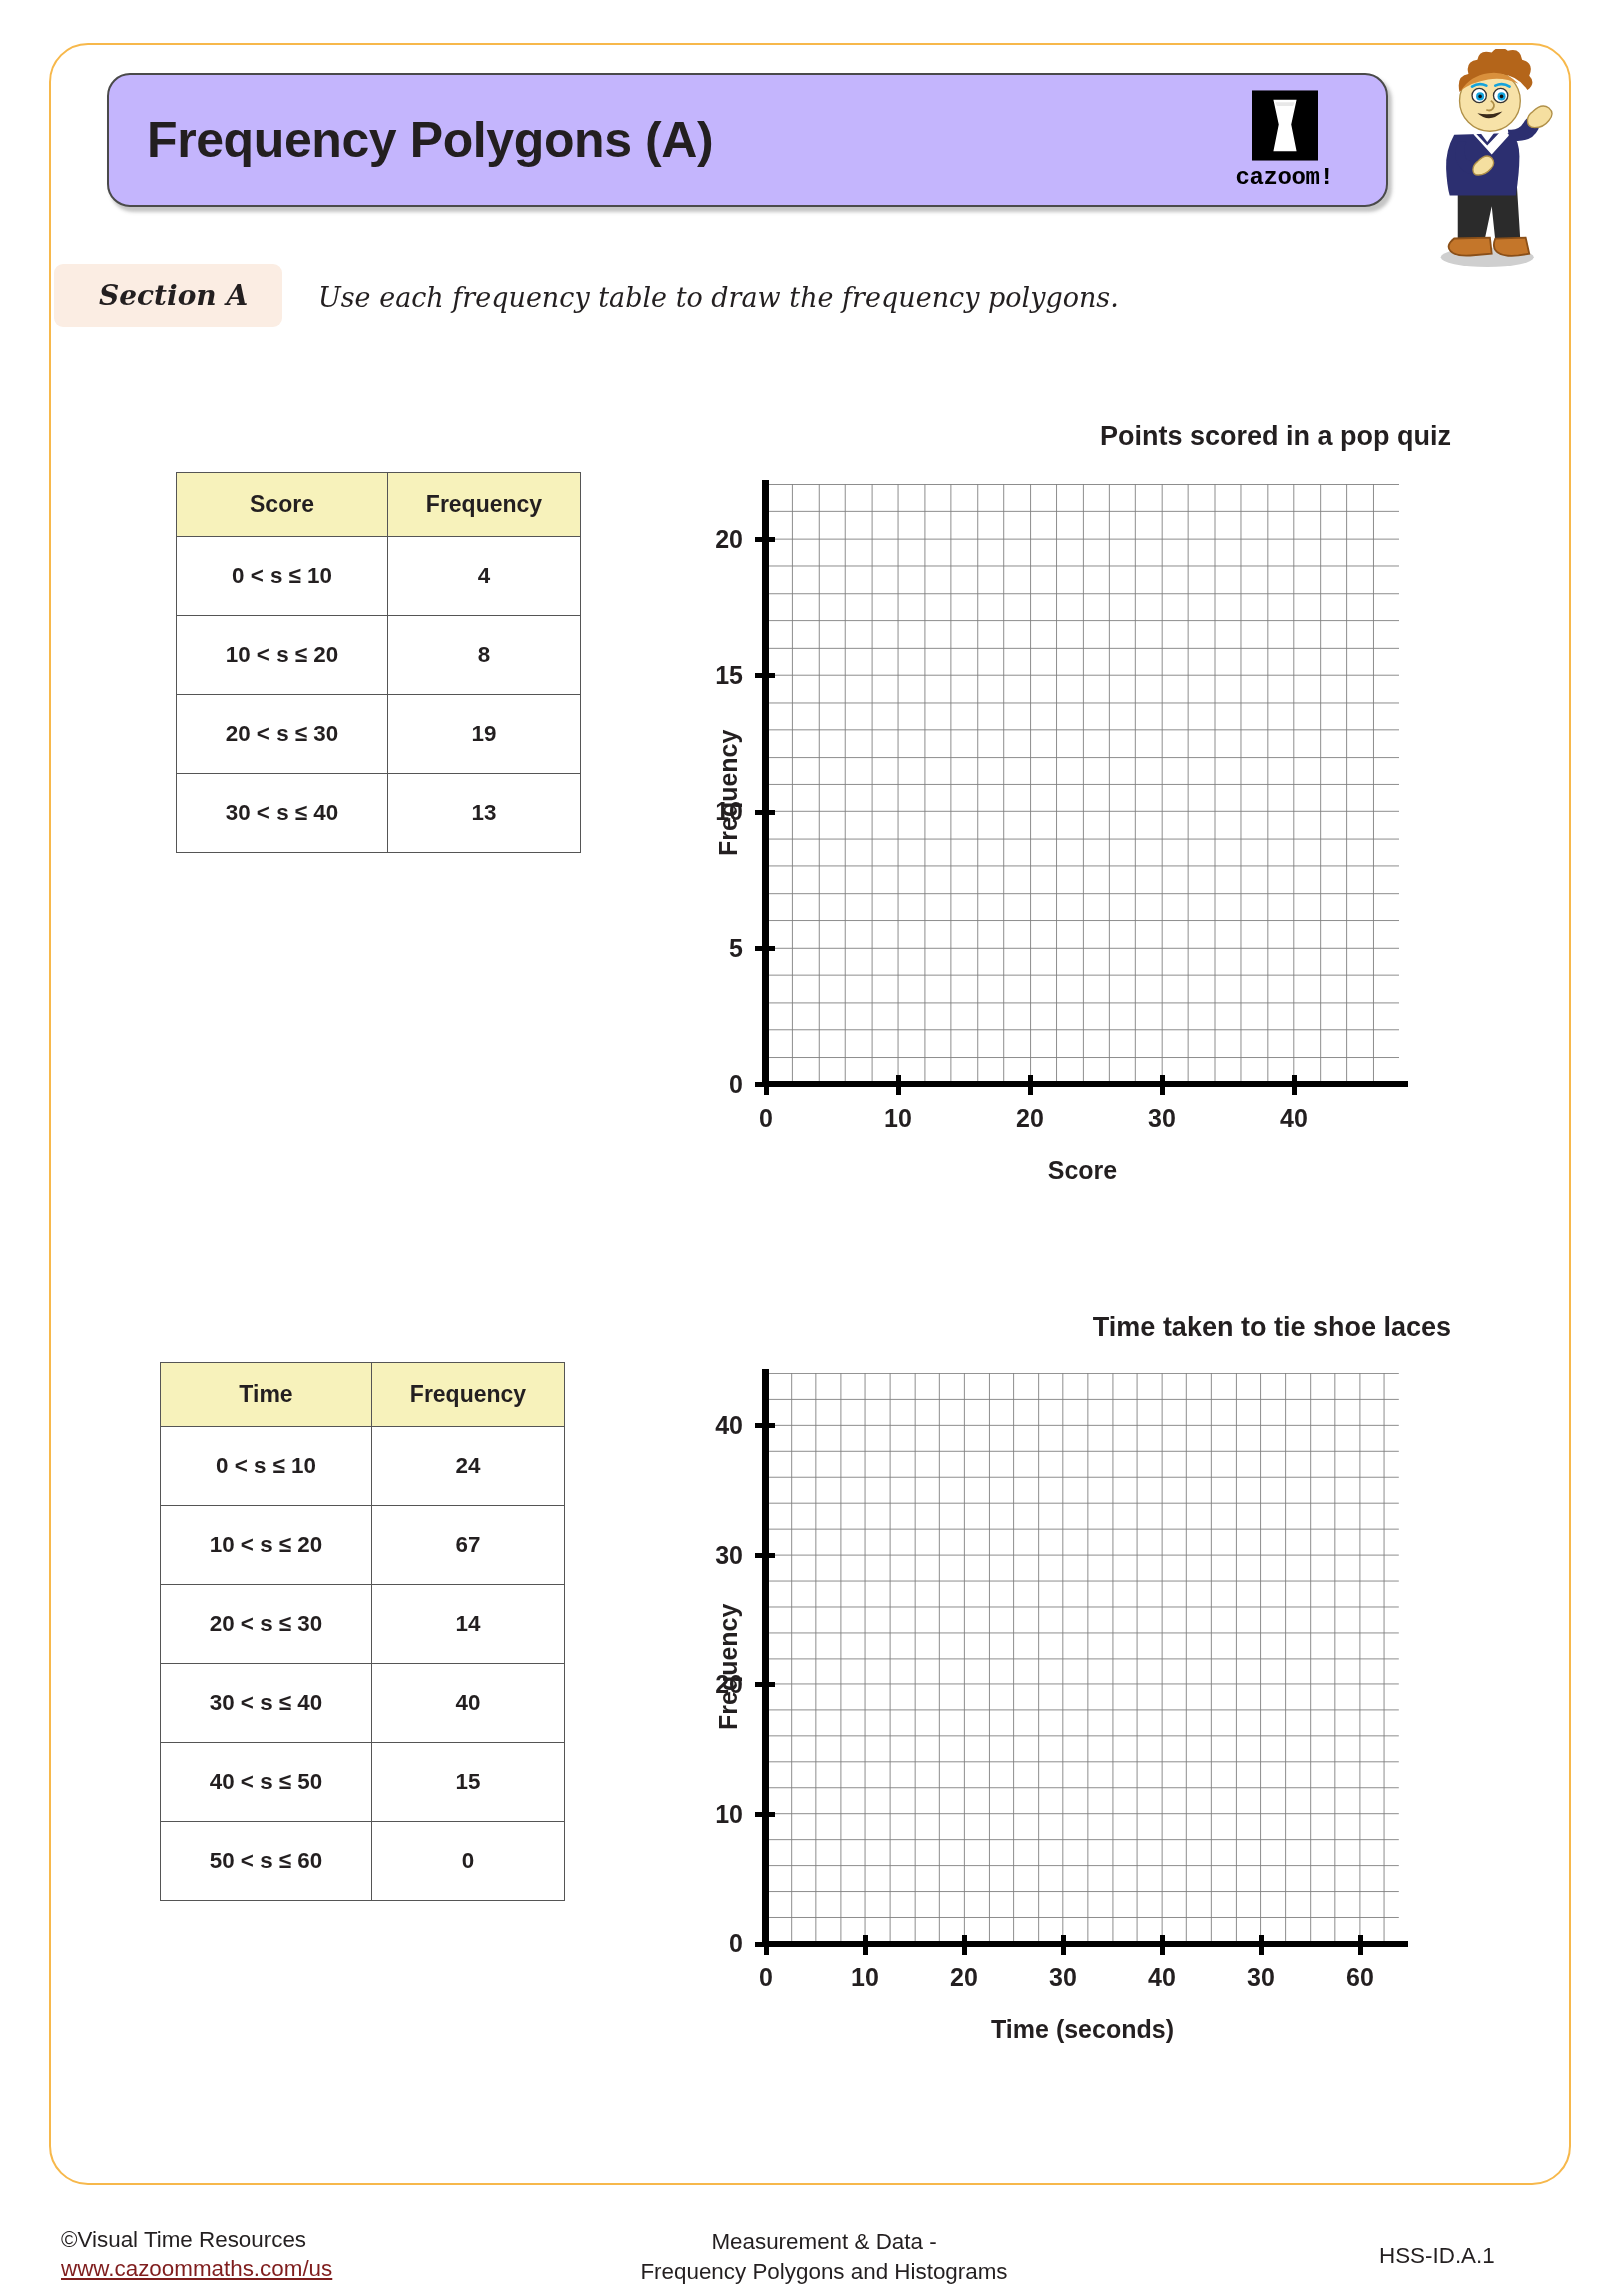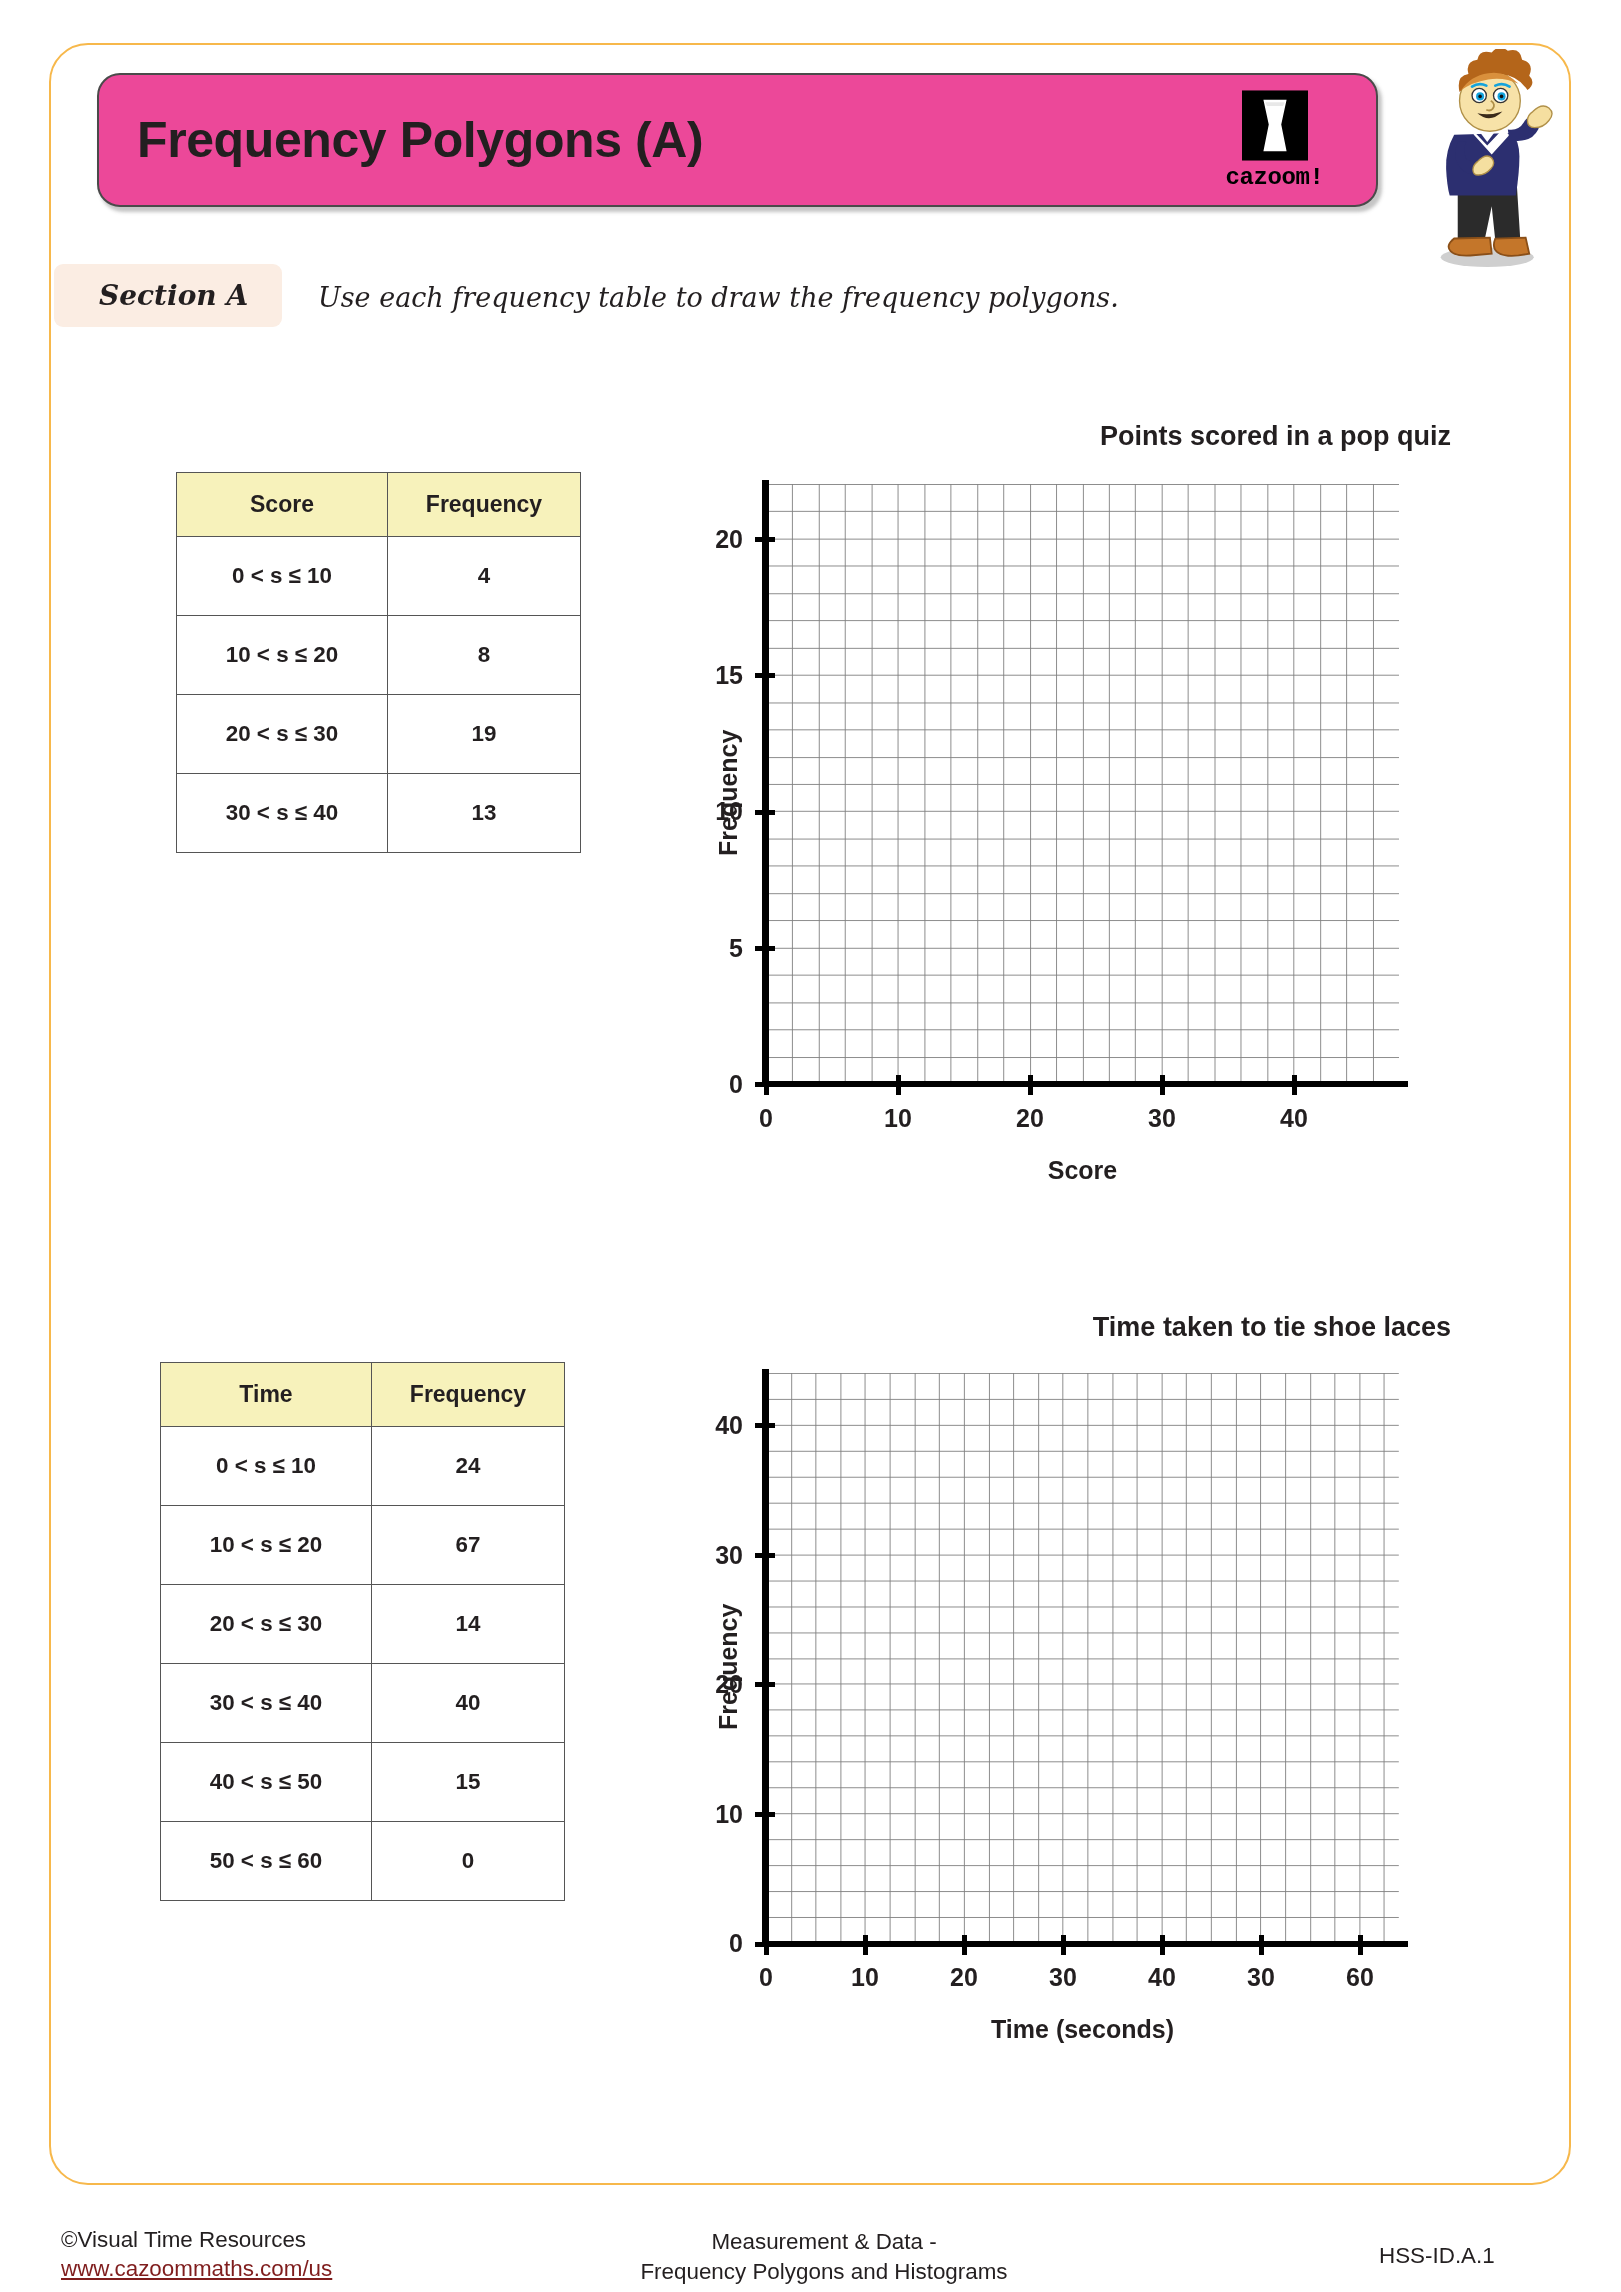--- a/index.html
+++ b/index.html
@@ -24,25 +24,25 @@
     height: 2142px;
     border: 2.7px solid #F7B84B;
     border-radius: 39px;
     box-sizing: border-box;
     pointer-events: none;
   }
 
   
   .title-box {
     position: absolute;
-    left: 97px;
+    left: 107px;
     top: 73px;
     width: 1281px;
     height: 134px;
-    background: #ec4899;
+    background: #c4b5fd;
     border: 2.7px solid #4A4A4A;
     border-radius: 23px;
     box-sizing: border-box;
     box-shadow: 3.6px 4.5px 3.6px rgba(90,90,90,0.35);
   }
   .title-text {
     position: absolute;
     left: 38px;
     top: 50%;
     transform: translateY(-50%);

